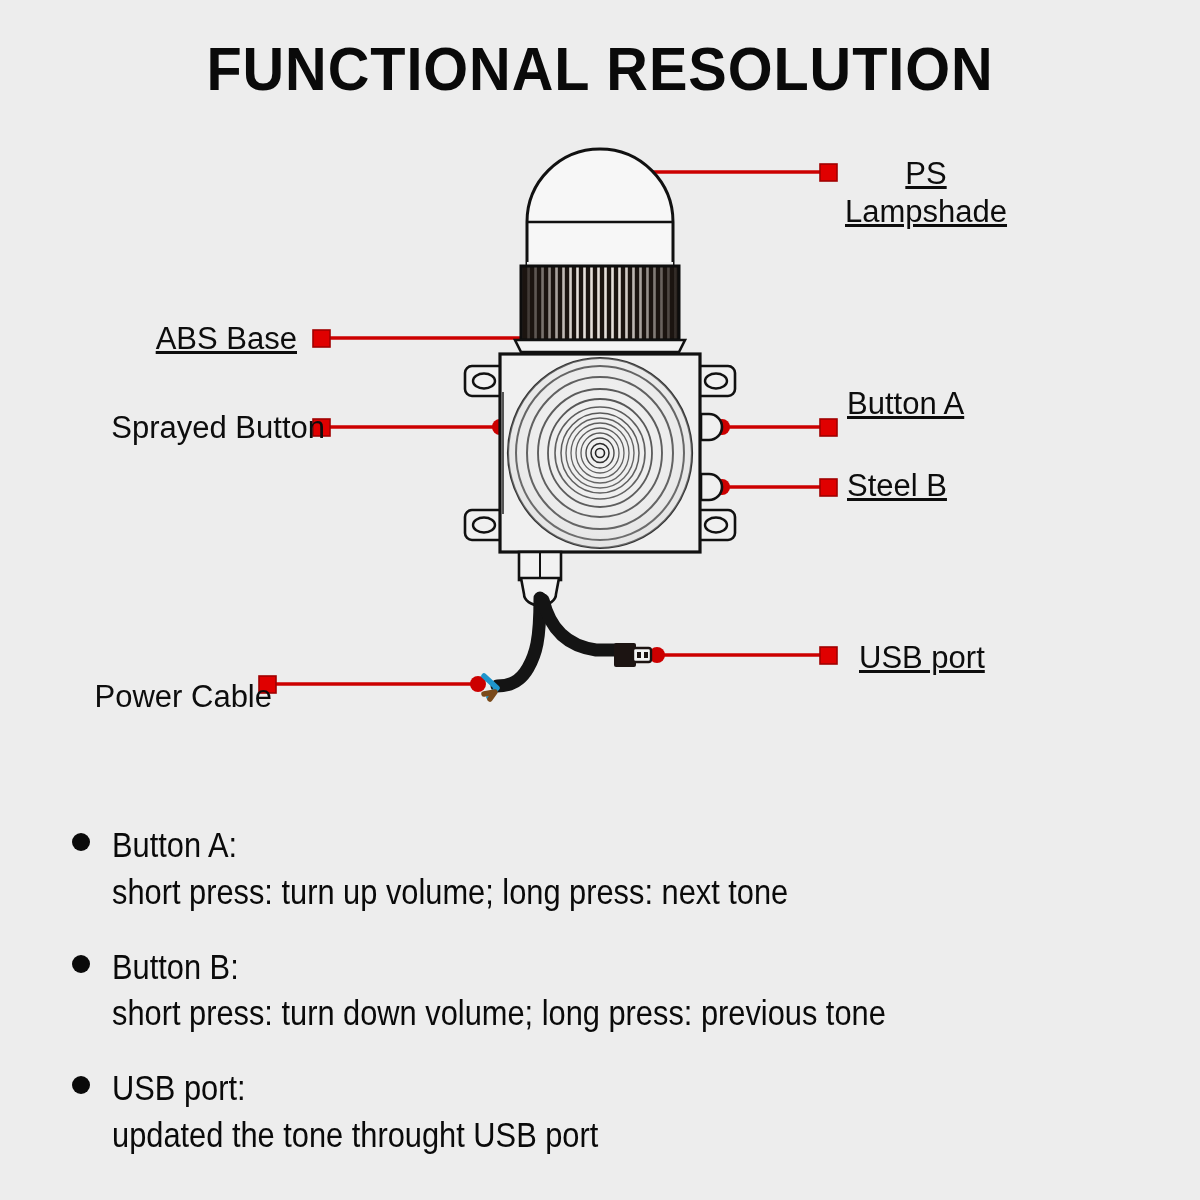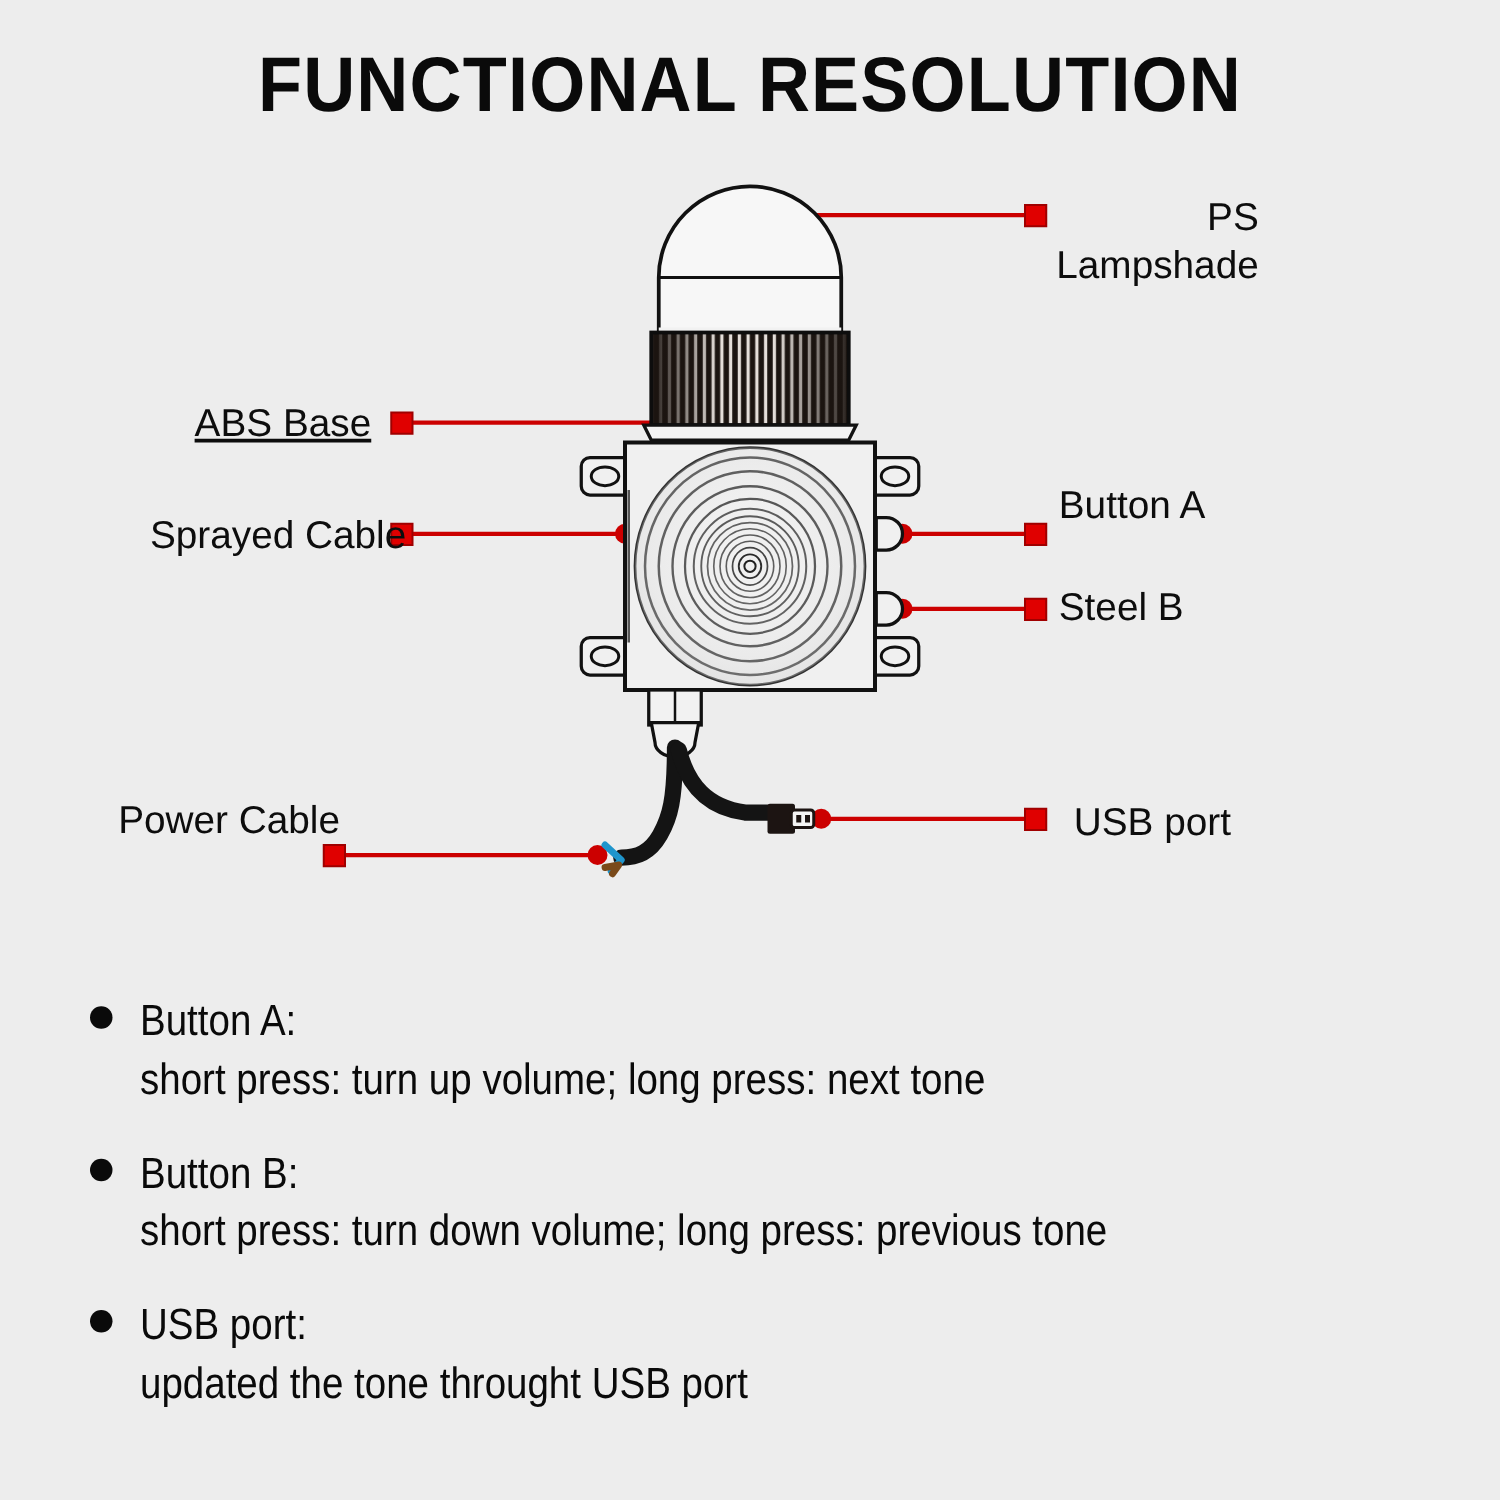--- a/index.html
+++ b/index.html
@@ -52,45 +52,46 @@
 
   
   .callout {
     position: absolute;
     font-family: "Liberation Sans", sans-serif;
     font-size: 31px;
     color: #0d0d0d;
     line-height: 1.22;
     white-space: pre-line;
   }
-  .callout.right { text-align: right; }
+  .callout.right { text-align: center; text-decoration: underline; }
   .callout.left  { text-align: right; }
 
   #lbl-ps        { left: 845px; top: 155px; }
   #lbl-btn-a     { left: 847px; top: 385px; }
   #lbl-btn-b     { left: 847px; top: 467px; }
   #lbl-usb       { left: 847px; top: 639px; margin-left: 12px; }
   #lbl-abs       { right: 903px; top: 320px; text-decoration: underline; }
   #lbl-steel     { right: 875px; top: 409px; }
-  #lbl-power     { right: 928px; top: 637px; text-align: right; }
+  #lbl-power     { right: 928px; top: 678px; text-align: right; }
 
   
   .notes {
     position: absolute;
     left: 72px;
     top: 795px;
     width: 1100px;
   }
   .note {
     position: relative;
     margin-bottom: 30px;
   }
   .note-head {
     display: flex;
     align-items: flex-start;
+    margin-top: 28px;
   }
   .bullet {
     width: 18px;
     height: 18px;
     border-radius: 50%;
     background: #0a0a0a;
     flex: 0 0 auto;
     margin-top: 10px;
     margin-right: 22px;
   }
@@ -263,21 +264,21 @@
         <rect x="637" y="652" width="4" height="6" fill="#1c1412"></rect>
         <rect x="644" y="652" width="4" height="6" fill="#1c1412"></rect>
       </g>
     </svg>
 
     <div class="callout right" id="lbl-ps">PS
 Lampshade</div>
 
     <div class="callout left" id="lbl-abs">ABS Base</div>
 
-    <div class="callout left" id="lbl-steel">Sprayed Cable</div>
+    <div class="callout left" id="lbl-steel">Sprayed Button</div>
 
     <div class="callout right" id="lbl-btn-a">Button A</div>
 
     <div class="callout right" id="lbl-btn-b">Steel B</div>
 
     <div class="callout right" id="lbl-usb">USB port</div>
 
     <div class="callout left" id="lbl-power">Power Cable</div>
   </div>
 

